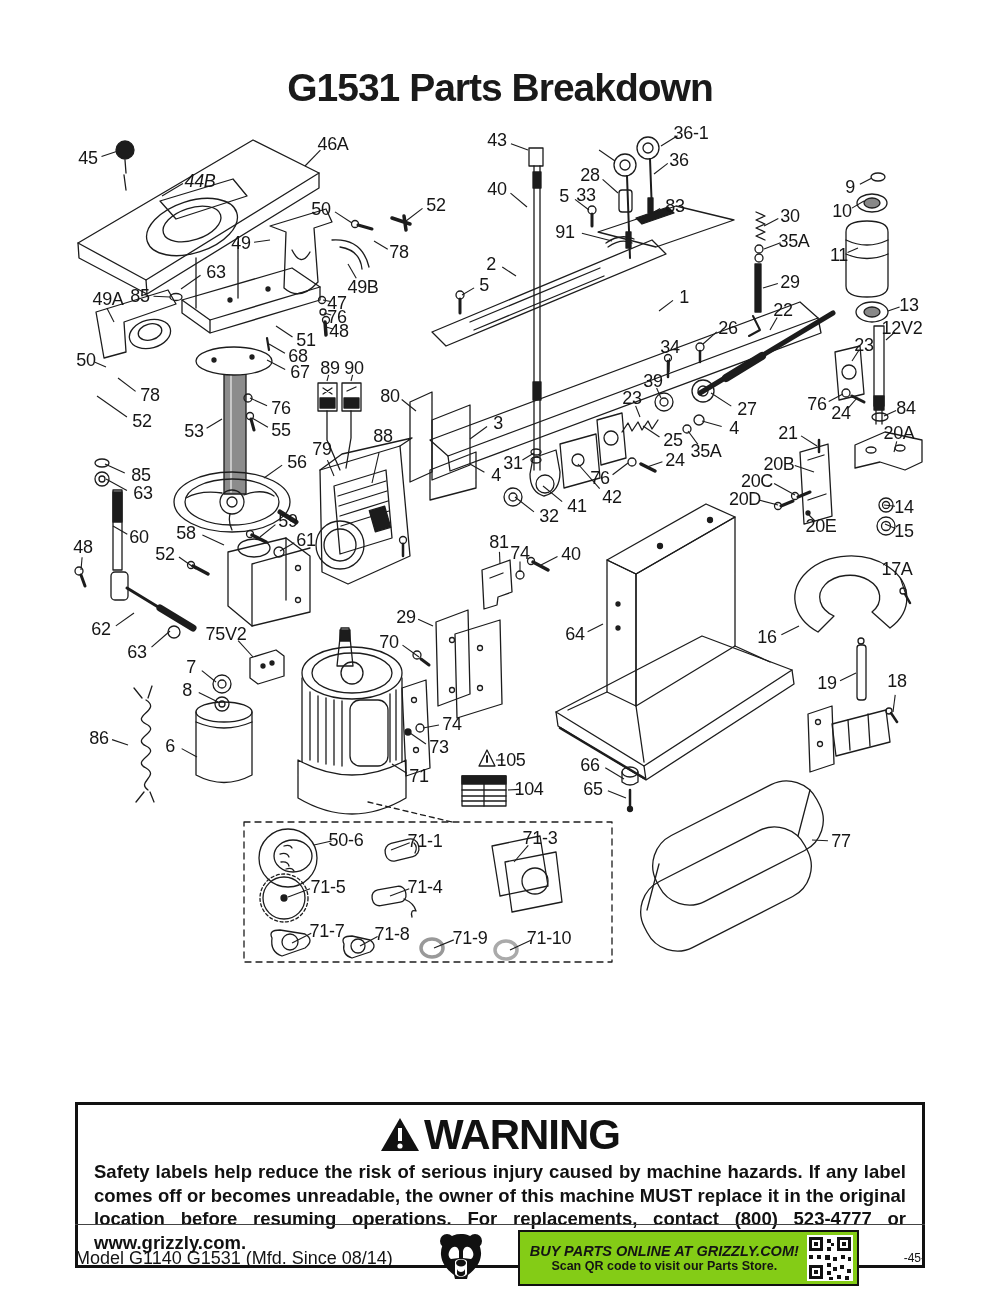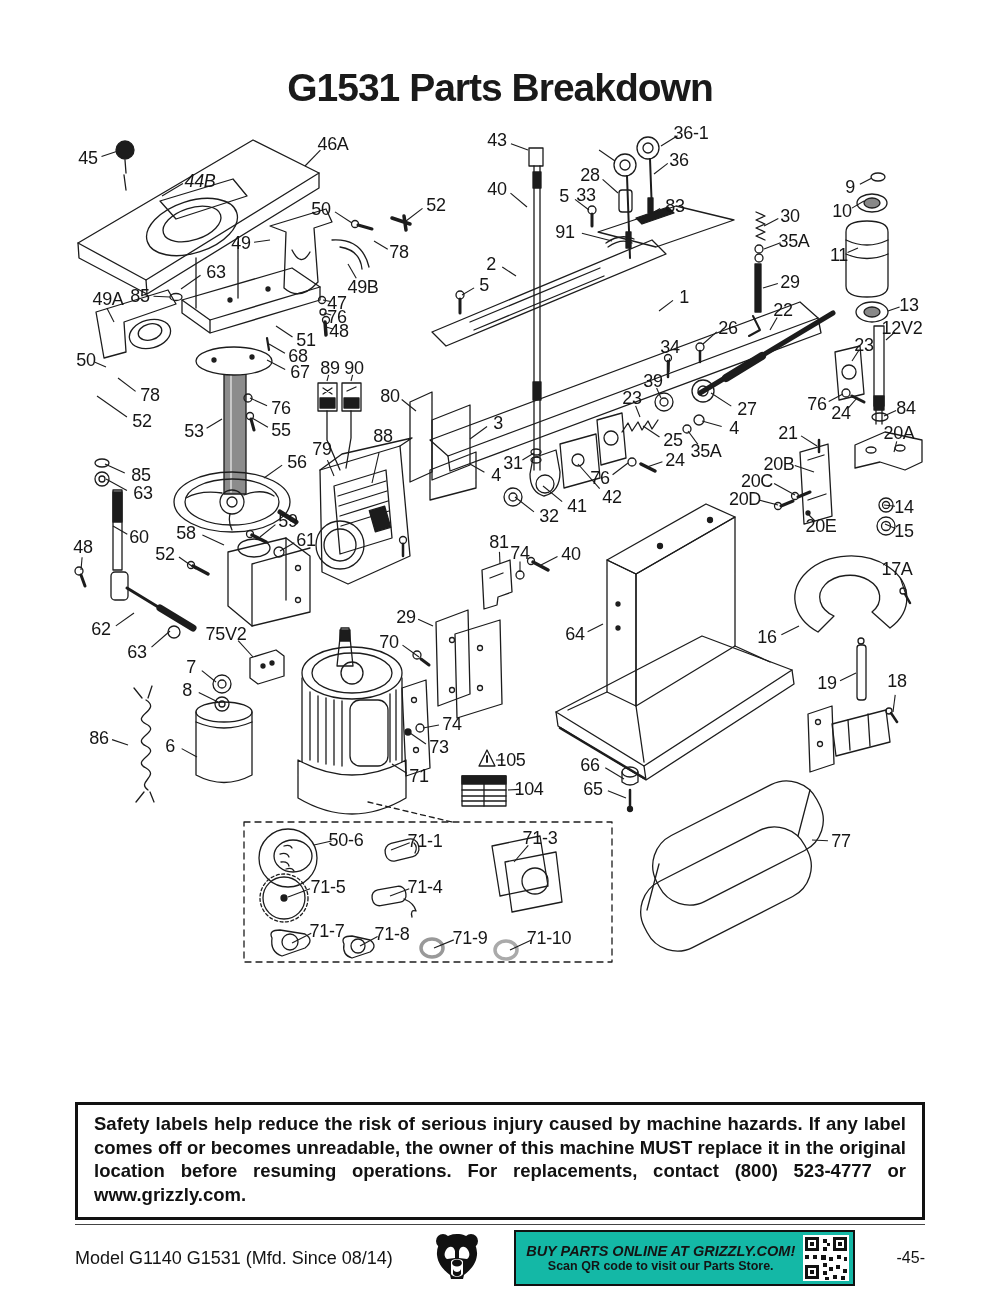--- a/index.html
+++ b/index.html
@@ -12,25 +12,25 @@
     color:#161616;white-space:nowrap;letter-spacing:-0.3px;}
   .warning-box{position:absolute;left:75px;right:75px;top:1102px;border:3px solid #111;
     padding:6px 16px 10px 16px;background:#fff;}
   .warning-head{display:flex;justify-content:center;align-items:center;gap:4px;}
   .warning-head .wtxt{font-size:42px;font-weight:bold;letter-spacing:-1px;color:#111;}
   .warning-body{font-size:18.5px;font-weight:bold;text-align:justify;line-height:1.28;margin-top:1px;color:#111;}
   .footer-line{position:absolute;left:75px;right:75px;top:1224px;border-top:1.5px solid #444;}
   .footer{position:absolute;left:75px;right:75px;top:1230px;height:56px;display:flex;align-items:center;}
   .model-text{font-size:18px;}
   .bear{margin-left:auto;}
-  .buy-box{border:2px solid #111;display:flex;align-items:center;padding:3px 4px 3px 10px;gap:8px;margin-left:34px;background:#14b8a6;}
+  .buy-box{border:2px solid #111;display:flex;align-items:center;padding:3px 4px 3px 10px;gap:8px;margin-left:34px;background:#84cc16;}
   .buy-text{text-align:center;}
   .buy-l1{font-size:14.5px;font-weight:bold;font-style:italic;white-space:nowrap;}
   .buy-l2{font-size:12.5px;font-weight:bold;white-space:nowrap;}
-  .pagenum{margin-left:auto;font-size:16px;}
+  .pagenum{margin-left:auto;font-size:12px;}
 </style>
 </head>
 <body>
 
 <div class="stage">
 
   <svg class="art" width="1000" height="1294" viewBox="0 0 1000 1294">
     <g stroke="#1c1c1c" stroke-width="1.3" fill="none" stroke-linejoin="round" stroke-linecap="round">
 
       <path d="M78,243 L253,140 L319,173 L146,280 Z"></path>
@@ -565,20 +565,28 @@
       <div class="callout" style="left: 540px; top: 838px;">71-3</div>
       <div class="callout" style="left: 328px; top: 887px;">71-5</div>
       <div class="callout" style="left: 425px; top: 887px;">71-4</div>
       <div class="callout" style="left: 327px; top: 931px;">71-7</div>
       <div class="callout" style="left: 392px; top: 934px;">71-8</div>
       <div class="callout" style="left: 470px; top: 938px;">71-9</div>
       <div class="callout" style="left: 549px; top: 938px;">71-10</div>
     </div>
 
   <div class="warning-box">
+    <div class="warning-head">
+      <svg width="40" height="36" viewBox="0 0 40 36">
+        <path d="M20,1 L39,34 L1,34 Z" fill="#111"></path>
+        <rect x="18" y="11" width="4" height="13" fill="#fff"></rect>
+        <circle cx="20" cy="29" r="2.6" fill="#fff"></circle>
+      </svg>
+      <span class="wtxt">WARNING</span>
+    </div>
     <div class="warning-body">Safety labels help reduce the risk of serious injury caused by machine hazards. If any label comes off or becomes unreadable, the owner of this machine MUST replace it in the original location before resuming operations. For replacements, contact (800) 523-4777 or www.grizzly.com.</div>
   </div>
 
   <div class="footer-line"></div>
   <div class="footer">
     <span class="model-text">Model G1140 G1531 (Mfd. Since 08/14)</span>
 
     <svg class="bear" width="46" height="52" viewBox="0 0 46 52">
       <circle cx="9" cy="9" r="7" fill="#111"></circle>
       <circle cx="37" cy="9" r="7" fill="#111"></circle>

